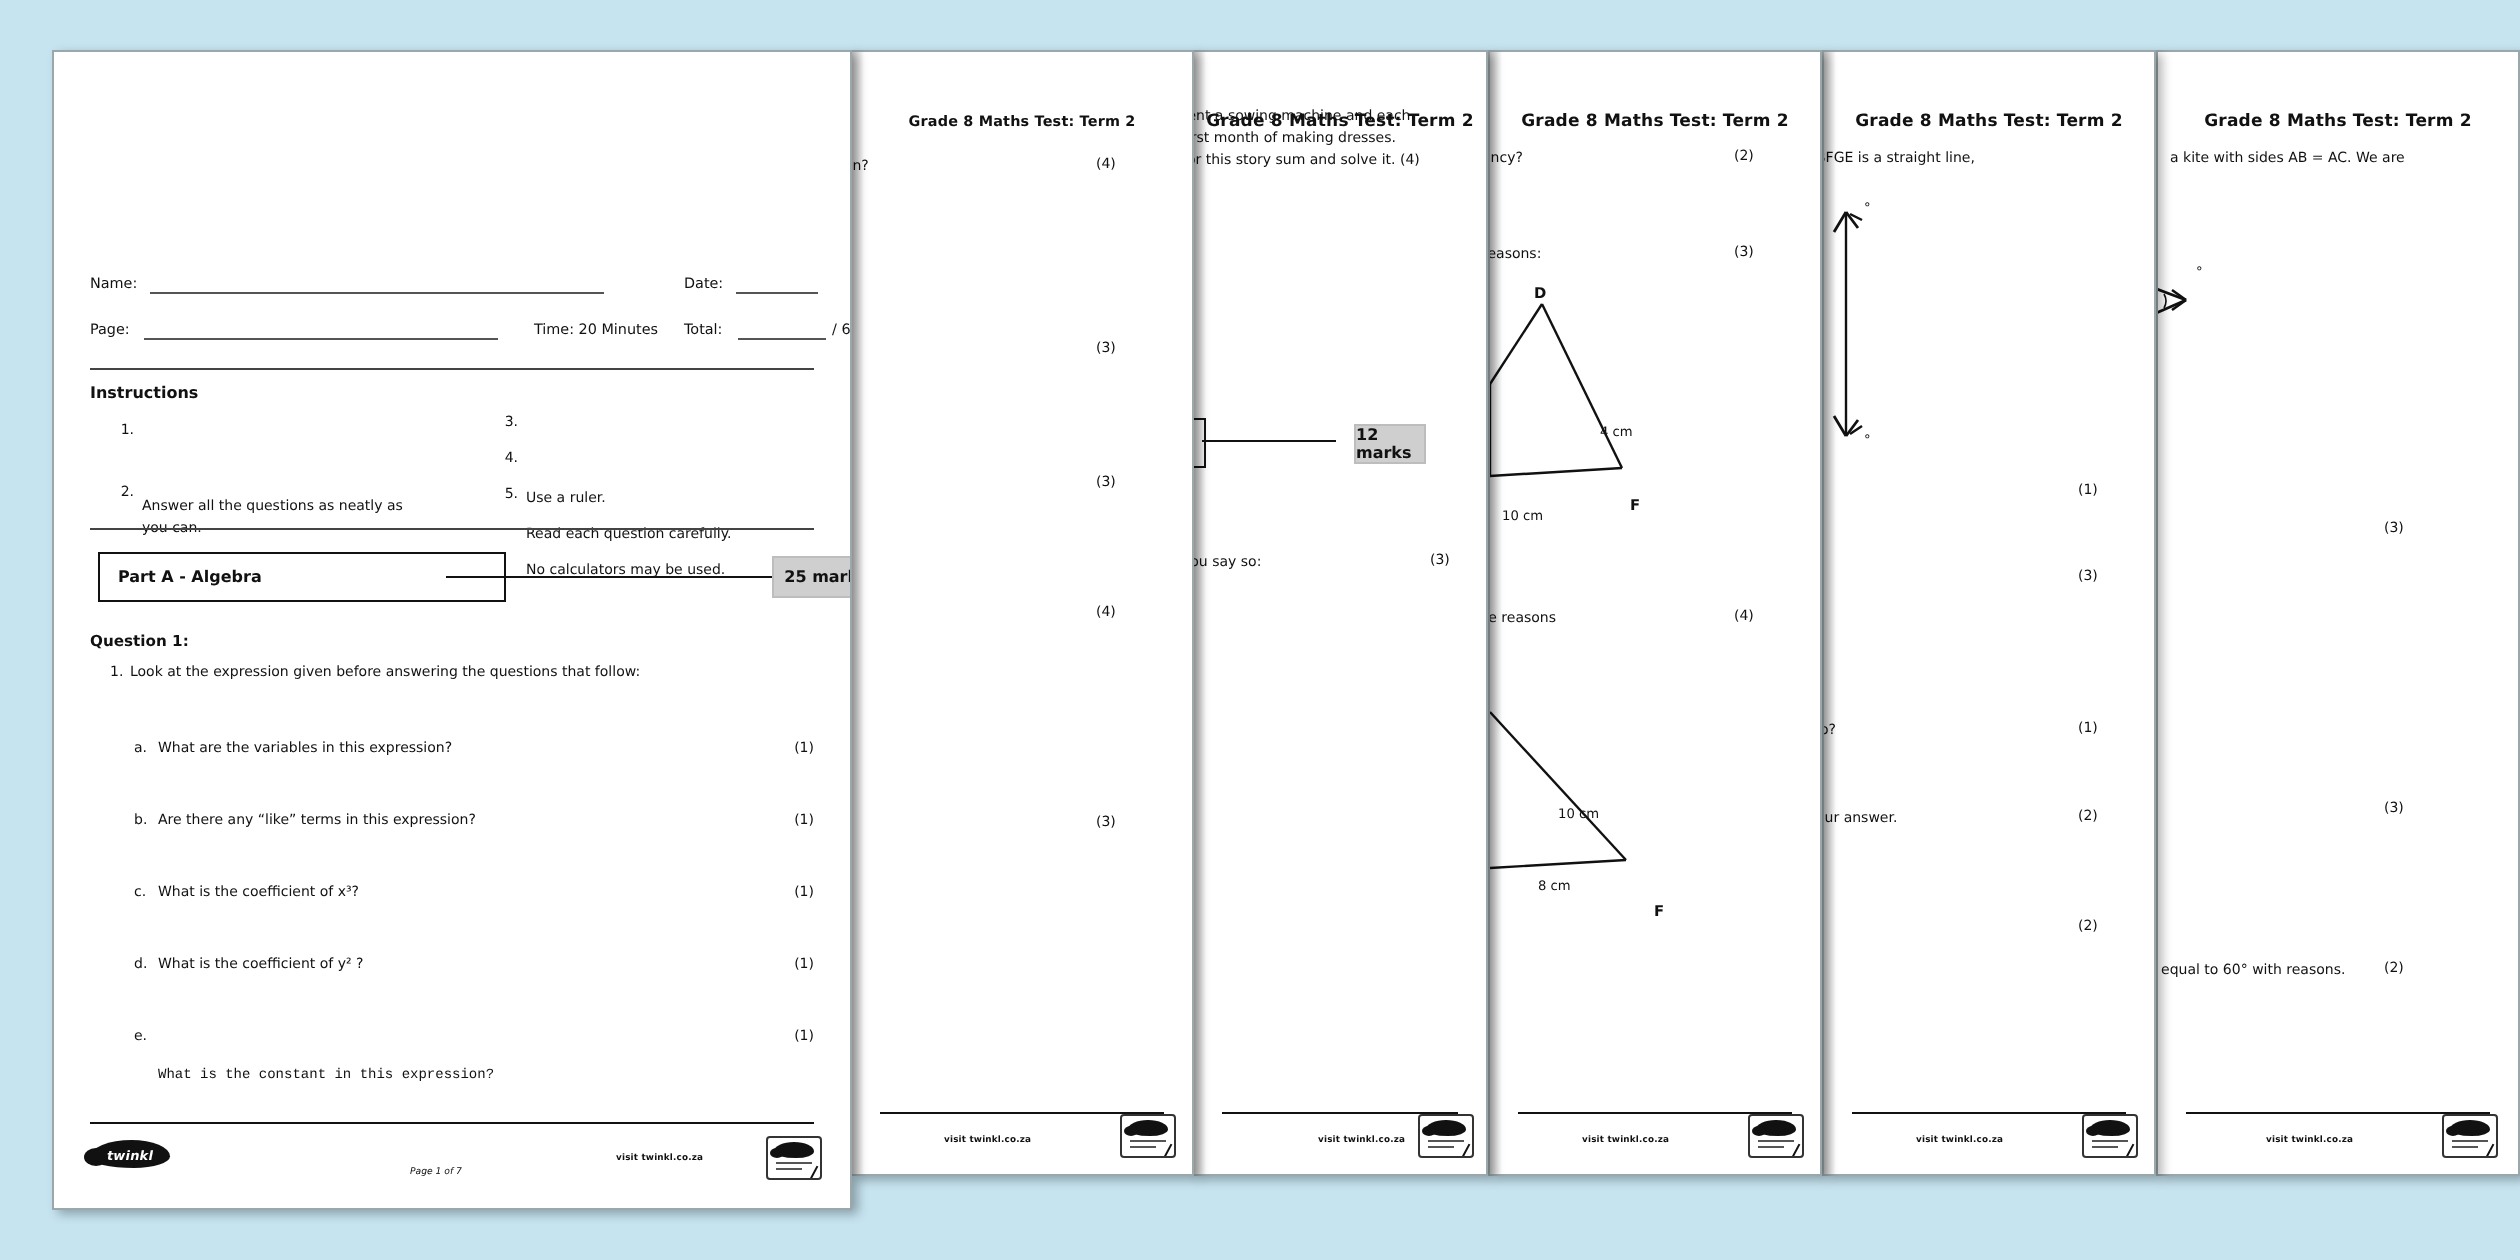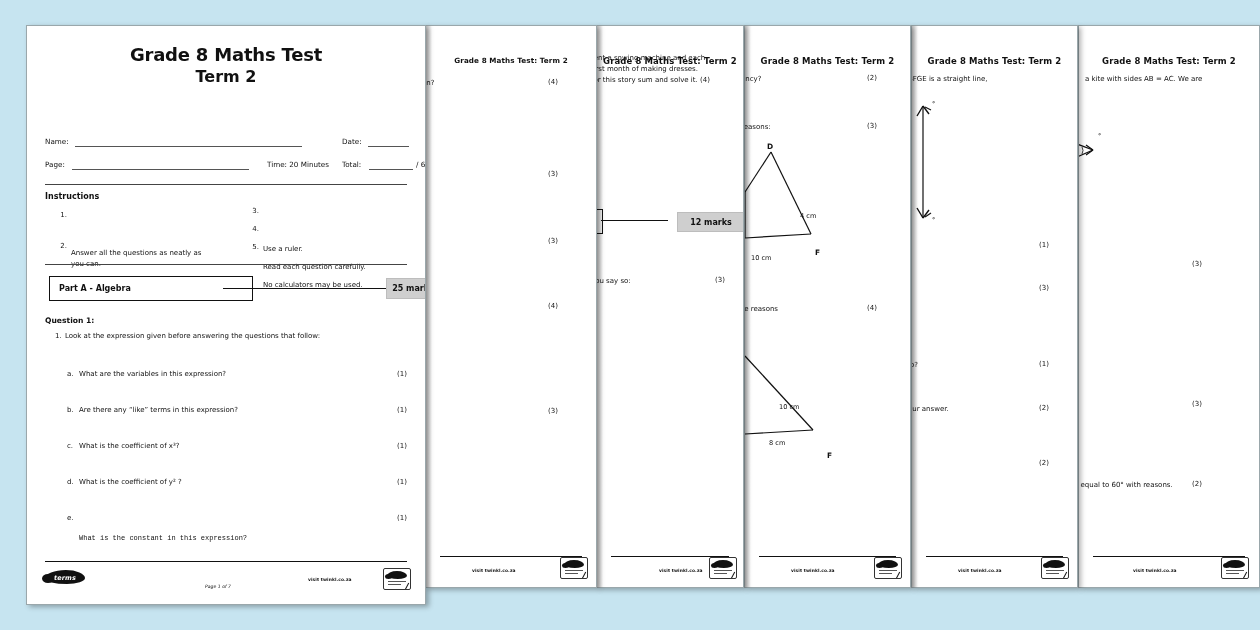--- a/index.html
+++ b/index.html
@@ -314,21 +314,21 @@
       <div class="run-head">Grade 8 Maths Test: Term 2</div>
 
       <div class="clip-txt" style="left:-6px;top:27px;">rent a sowing machine and each</div>
       <div class="clip-txt" style="left:-6px;top:38px;">first month of making dresses.</div>
       <div class="clip-txt" style="left:-6px;top:49px;">for this story sum and solve it.  (4)</div>
 
       <div style="position:absolute;left:-8px;top:183px;">
         <div style="position:absolute;left:0;top:0;width:14px;height:25px;border:1.6px solid #111;box-sizing:border-box;background:#fff;"></div>
         <div style="position:absolute;left:12px;top:11px;width:67px;border-top:1.6px solid #111;"></div>
       </div>
-      <div class="marks-badge" style="left:80px;top:186px;width:68px;height:20px;">12 marks</div>
+      <div class="marks-badge" style="left:80px;top:186px;width:36px;height:20px;">12 marks</div>
 
       <div class="clip-txt" style="left:-6px;top:250px;">you say so:</div>
       <div class="mk" style="left:118px;top:250px;">(3)</div>
 
       <div class="foot-rule"></div>
       <div class="foot-visit" style="left:62px;">visit twinkl.co.za</div>
       <div class="tw-badge" style="right:6px;">
         <div class="blob"></div>
           <div class="l1"></div>
           <div class="l2"></div>
@@ -356,22 +356,20 @@
           <div class="l1"></div>
           <div class="l2"></div>
           <div class="tick"></div>
       </div>
       <div class="shadow-edge"></div>
     </div>
   </div>
 
   <div class="sheet" id="page1">
     <div class="sheet-inner">
-      <div class="p1-title">Grade 8 Maths Test</div>
-      <div class="p1-title2">Term 2</div>
 
       <div class="fld" style="left:18px;top:111px;">Name:</div>
       <div class="rule" style="left:48px;top:120px;width:227px;"></div>
       <div class="fld" style="left:315px;top:111px;">Date:</div>
       <div class="rule" style="left:341px;top:120px;width:41px;"></div>
 
       <div class="fld" style="left:18px;top:134px;">Page:</div>
       <div class="rule" style="left:45px;top:143px;width:177px;"></div>
       <div class="fld" style="left:240px;top:134px;">Time: 20 Minutes</div>
       <div class="fld" style="left:315px;top:134px;">Total:</div>
@@ -434,21 +432,21 @@
       <div class="q-mark" style="top:452px;">(1)</div>
 
       <div class="q-line" style="left:40px;top:488px;">e.</div>
       <div class="q-line" style="left:52px;top:508px;font-family:Liberation Mono, monospace;">What is the constant in this expression?</div>
       <div class="q-mark" style="top:488px;">(1)</div>
 
       <div class="foot-rule" style="left:18px;right:18px;bottom:42px;"></div>
       <div class="tw-logo" style="left:18px;bottom:18px;">
         <div class="body"></div>
           <div class="ear"></div>
-        <div class="txt">terms</div>
+        <div class="txt">twinkl</div>
       </div>
       <div class="foot-page" style="left:178px;">Page 1 of 7</div>
       <div class="foot-visit" style="left:281px;bottom:22px;">visit twinkl.co.za</div>
       <div class="tw-badge" style="right:14px;bottom:14px;">
         <div class="blob"></div>
           <div class="l1"></div>
           <div class="l2"></div>
           <div class="tick"></div>
       </div>
     </div>

